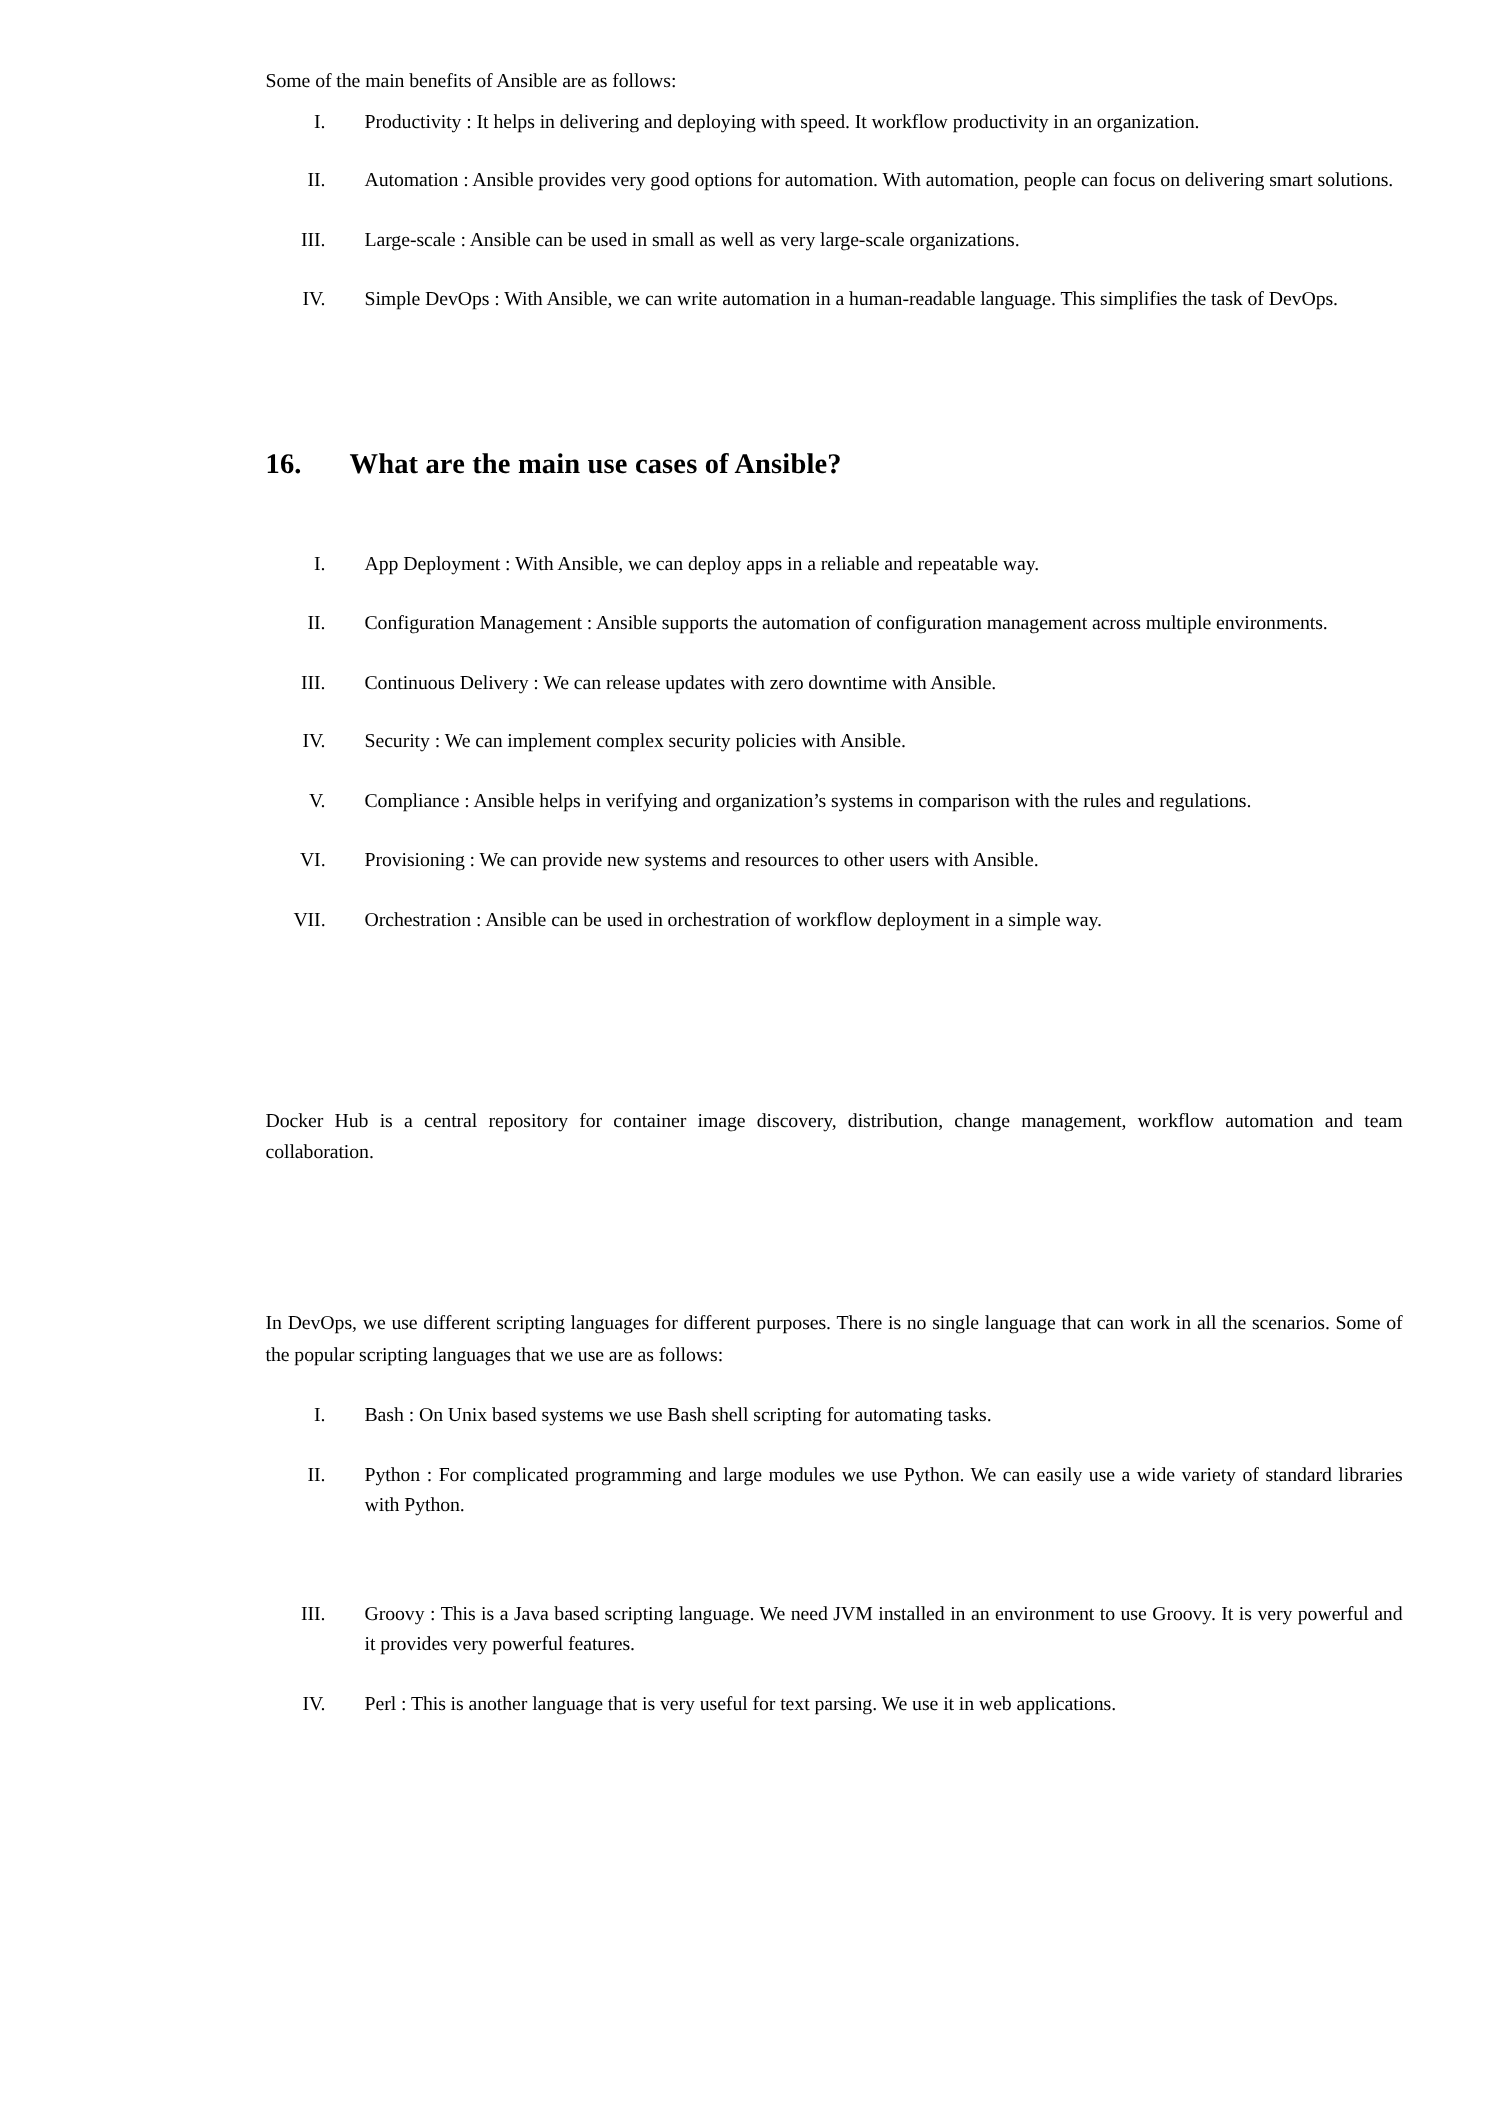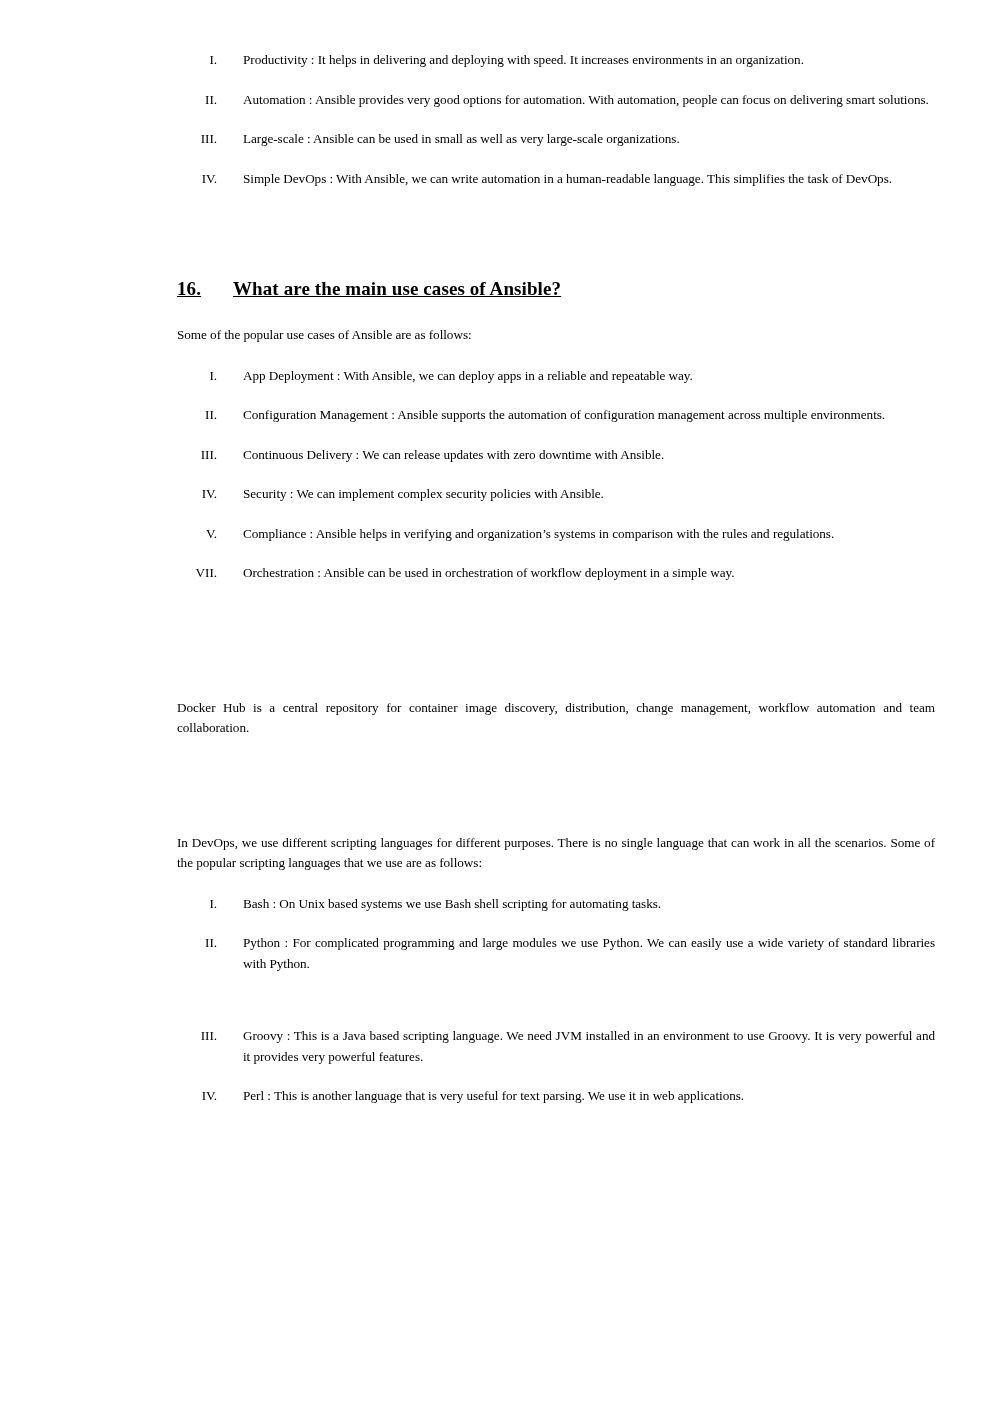--- a/index.html
+++ b/index.html
@@ -43,21 +43,20 @@
 
   
   .section-heading {
     display: flex;
     align-items: baseline;
     font-size: 19px;
     font-weight: bold;
     line-height: 24px;
     letter-spacing: 0.1px;
     margin: 0;
-    text-decoration: underline;
   }
   .section-heading .sh-num {
     width: 43px;
     flex: 0 0 43px;
   }
   .section-heading .sh-text {
     flex: 1 1 auto;
     margin-left: 13px;
   }
 
@@ -109,25 +108,26 @@
   }
 
   
   .first-list .ritem:first-child { margin-top: 6px; }
 </style>
 </head>
 <body>
 
 <div class="page">
 
+  <p class="para">Some of the main benefits of Ansible are as follows:</p>
 
   <ul class="rlist first-list">
     <li class="ritem">
       <span class="rnum">I.</span>
-      <span class="rbody nojustify"><span class="rterm">Productivity</span><span> : </span><span>It helps in delivering and deploying with speed. It increases environments in an organization.</span></span>
+      <span class="rbody nojustify"><span class="rterm">Productivity</span><span> : </span><span>It helps in delivering and deploying with speed. It workflow productivity in an organization.</span></span>
     </li>
     <li class="ritem">
       <span class="rnum">II.</span>
       <span class="rbody"><span class="rterm">Automation</span><span> : </span><span>Ansible provides very good options for automation. With automation, people can focus on delivering smart solutions.</span></span>
     </li>
     <li class="ritem">
       <span class="rnum">III.</span>
       <span class="rbody nojustify"><span class="rterm">Large-scale</span><span> : </span><span>Ansible can be used in small as well as very large-scale organizations.</span></span>
     </li>
     <li class="ritem">
@@ -138,21 +138,20 @@
 
   <div class="gap-before-heading"></div>
 
   <h2 class="section-heading">
     <span class="sh-num">16.</span>
     <span class="sh-text">What are the main use cases of Ansible?</span>
   </h2>
 
   <div class="gap-after-heading"></div>
 
-  <p class="para">Some of the popular use cases of Ansible are as follows:</p>
 
   <div class="gap-intro-to-list"></div>
 
   <ul class="rlist">
     <li class="ritem">
       <span class="rnum">I.</span>
       <span class="rbody nojustify"><span class="rterm">App Deployment</span><span> : </span><span>With Ansible, we can deploy apps in a reliable and repeatable way.</span></span>
     </li>
     <li class="ritem">
       <span class="rnum">II.</span>
@@ -162,20 +161,24 @@
       <span class="rnum">III.</span>
       <span class="rbody nojustify"><span class="rterm">Continuous Delivery</span><span> : </span><span>We can release updates with zero downtime with Ansible.</span></span>
     </li>
     <li class="ritem">
       <span class="rnum">IV.</span>
       <span class="rbody nojustify"><span class="rterm">Security</span><span> : </span><span>We can implement complex security policies with Ansible.</span></span>
     </li>
     <li class="ritem">
       <span class="rnum">V.</span>
       <span class="rbody"><span class="rterm">Compliance</span><span> : </span><span>Ansible helps in verifying and organization’s systems in comparison with the rules and regulations.</span></span>
+    </li>
+    <li class="ritem">
+      <span class="rnum">VI.</span>
+      <span class="rbody nojustify"><span class="rterm">Provisioning</span><span> : </span><span>We can provide new systems and resources to other users with Ansible.</span></span>
     </li>
     <li class="ritem">
       <span class="rnum">VII.</span>
       <span class="rbody nojustify"><span class="rterm">Orchestration</span><span> : </span><span>Ansible can be used in orchestration of workflow deployment in a simple way.</span></span>
     </li>
   </ul>
 
   <div class="gap-section-17"></div>
 
 

